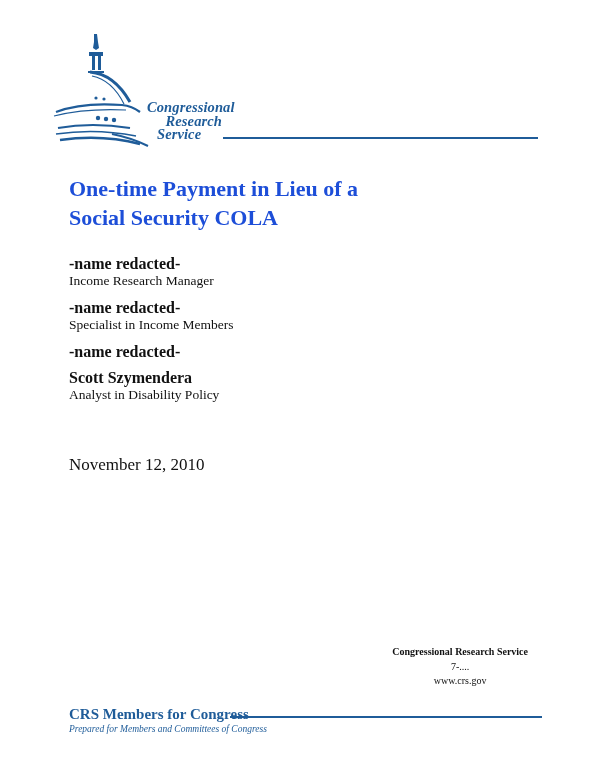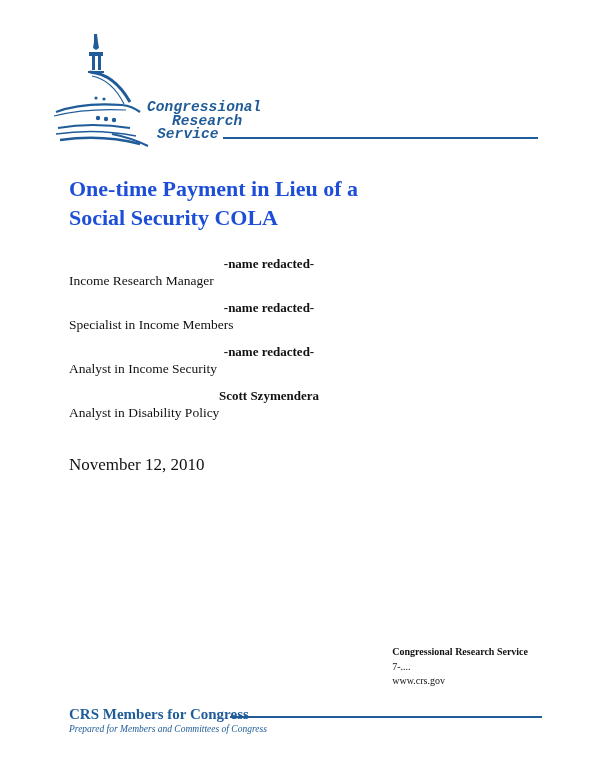--- a/index.html
+++ b/index.html
@@ -19,21 +19,21 @@
       position: absolute;
       left: 52px;
       top: 32px;
       width: 100px;
       height: 116px;
     }
     .logo-text {
       position: absolute;
       left: 147px;
       top: 101px;
-      font-family: Liberation Mono, monospace;
+      font-family: Liberation Serif, serif;
       font-style: italic;
       font-weight: bold;
       font-size: 14.5px;
       line-height: 13.5px;
       color: #1f5c99;
       letter-spacing: 0.1px;
     }
     .logo-text div { white-space: nowrap; }
     .logo-text .l2 { padding-left: 6px; text-align: center; }
     .logo-text .l3 { padding-left: 10px; }
@@ -60,40 +60,39 @@
       position: absolute;
       left: 69px;
       top: 255px;
       width: 400px;
     }
     .author {
       margin-bottom: 9px;
     }
     .author-name {
       font-weight: bold;
-      font-size: 13px;
+      font-size: 16px;
       line-height: 17px;
-      text-align: center;
     }
     .author-title {
       font-size: 13.5px;
       line-height: 18px;
     }
     .date {
       position: absolute;
       left: 69px;
       top: 456px;
       font-size: 17px;
       line-height: 18px;
     }
     .right-block {
       position: absolute;
       right: 72px;
       top: 645px;
-      text-align: left;
+      text-align: center;
       font-size: 10px;
       line-height: 14px;
     }
     .right-block .org {
       font-weight: bold;
       margin-bottom: 1px;
     }
     .footer-title {
       position: absolute;
       left: 69px;
@@ -172,21 +171,20 @@
   <div class="author">
     <div class="author-name">-name redacted-</div>
     <div class="author-title">Income Research Manager</div>
   </div>
   <div class="author">
     <div class="author-name">-name redacted-</div>
     <div class="author-title">Specialist in Income Members</div>
   </div>
   <div class="author">
     <div class="author-name">-name redacted-</div>
-    <div class="author-title">Analyst in Income Security</div>
   </div>
   <div class="author">
     <div class="author-name">Scott Szymendera</div>
     <div class="author-title">Analyst in Disability Policy</div>
   </div>
 </div>
 
 <div class="date">November 12, 2010</div>
 
 <div class="right-block">

